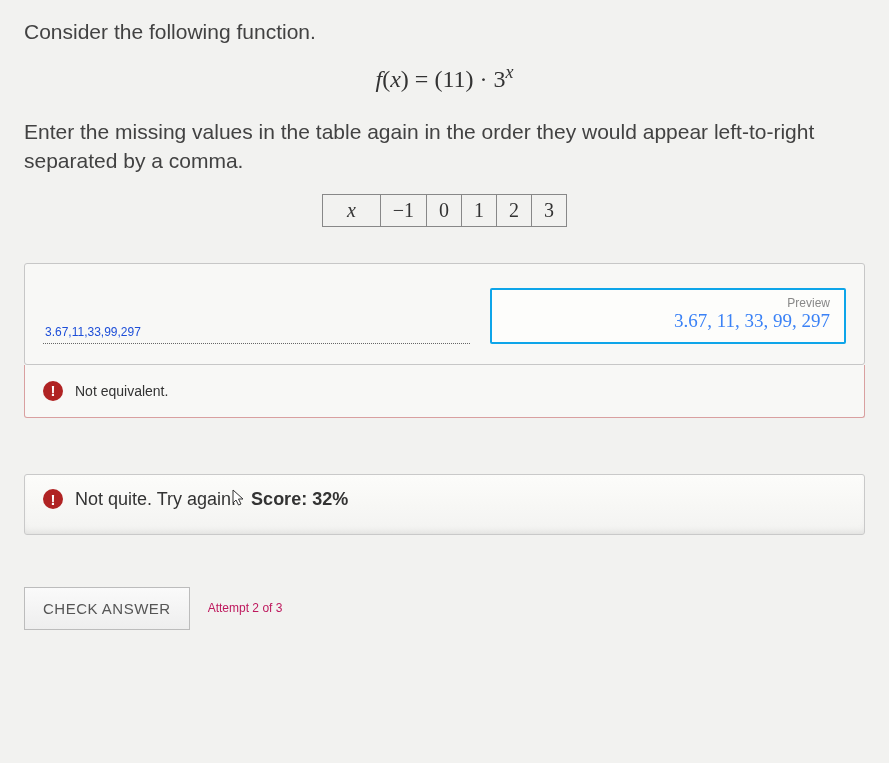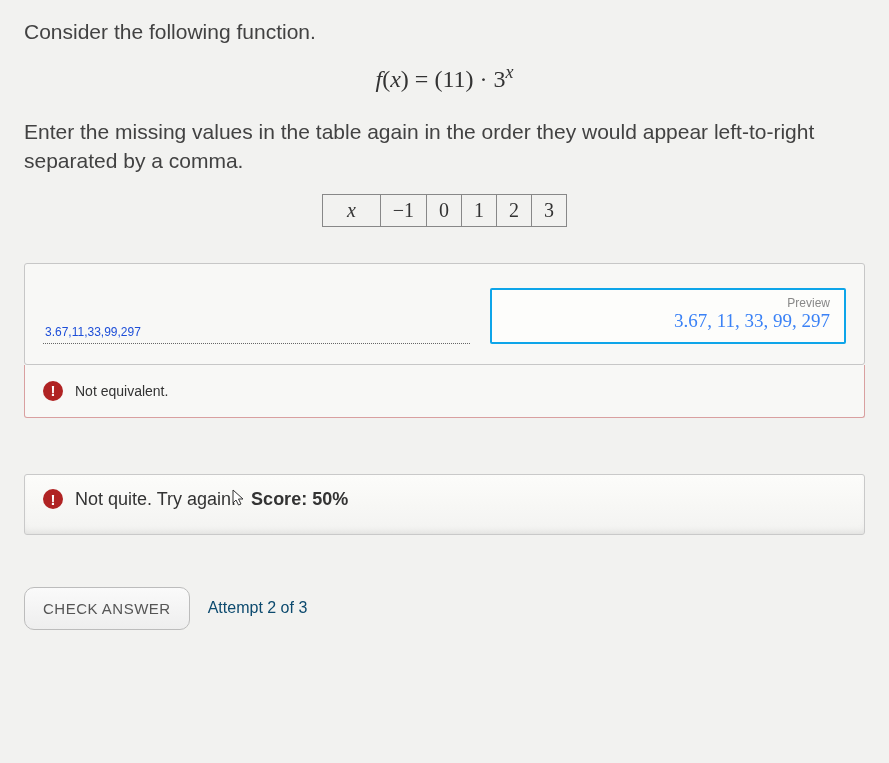--- a/index.html
+++ b/index.html
@@ -99,23 +99,23 @@
     .cursor svg { position: absolute; top:-16px; left:-4px; }
     .bottom-row { margin-top: 52px; display: flex; align-items: center; gap: 18px; }
     .check-btn {
       border: 1px solid #bcbcbc;
       background: linear-gradient(#fafafa,#eeeeee);
       padding: 12px 18px;
       font-size: 15px;
       color: #555;
       letter-spacing: .5px;
       cursor: pointer;
-      border-radius: 10px;
+      border-radius: 0;
     }
-    .attempt-text { font-size: 16px; color: #0c4a6e; text-align: right; }
+    .attempt-text { font-size: 12px; color: #be185d; text-align: right; }
   </style>
 </head>
 <body>
 
 <div class="prompt-text">Consider the following function.</div>
 
 <div class="formula">
   <span class="italic">f</span><span class="paren">(</span><span class="italic">x</span><span class="paren">)</span>
   <span class="num"> = (</span><span class="num">11</span><span class="num">) · </span><span class="num">3</span><sup class="italic">x</sup>
 </div>
@@ -152,20 +152,20 @@
 <div class="feedback-box">
   <span class="error-icon">!</span>
   <span class="feedback-text">Not equivalent.</span>
 </div>
 
 <div class="score-box">
   <span class="error-icon">!</span>
   <span class="score-text">
     <span>Not quite. Try again.</span><span class="cursor"><svg width="14" height="18" viewBox="0 0 14 18">
           <path d="M1 1 L1 14 L4 11 L6.5 16 L9 15 L6.5 10 L11 10 Z" fill="#fff" stroke="#333" stroke-width="1"></path>
-        </svg></span>&nbsp;&nbsp;&nbsp;<b>Score: 50%</b>
+        </svg></span>&nbsp;&nbsp;&nbsp;<b>Score: 32%</b>
   </span>
 </div>
 
 <div class="bottom-row">
   <button class="check-btn">CHECK ANSWER</button>
   <span class="attempt-text">Attempt 2 of 3</span>
 </div>
 
 </body></html>

